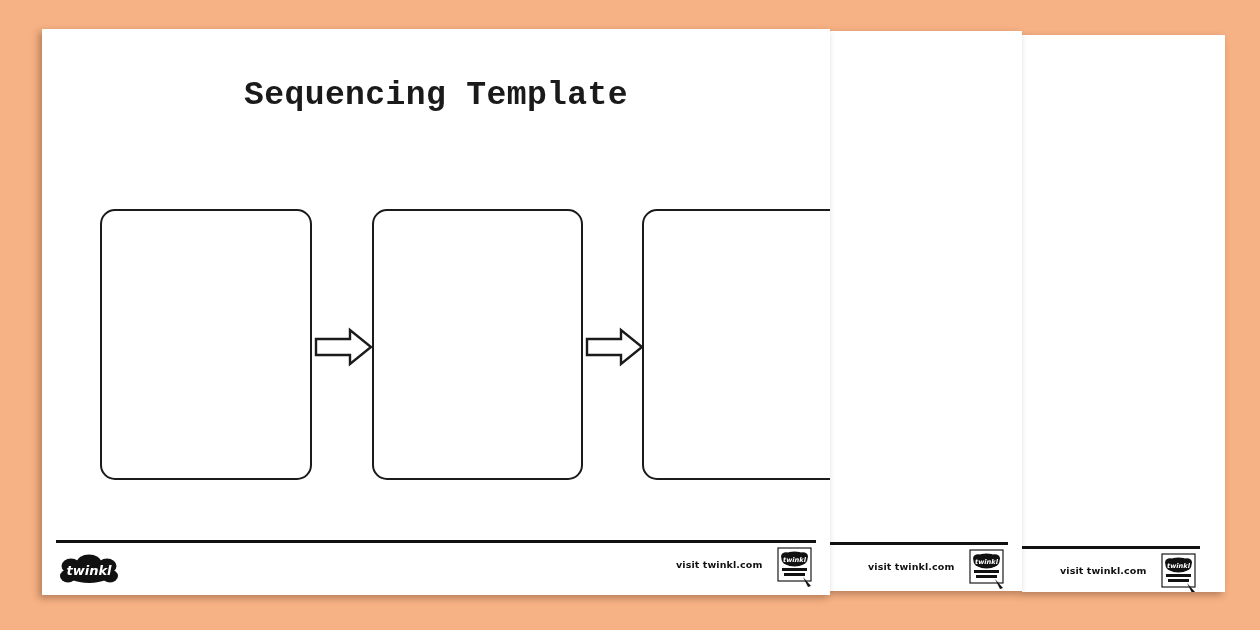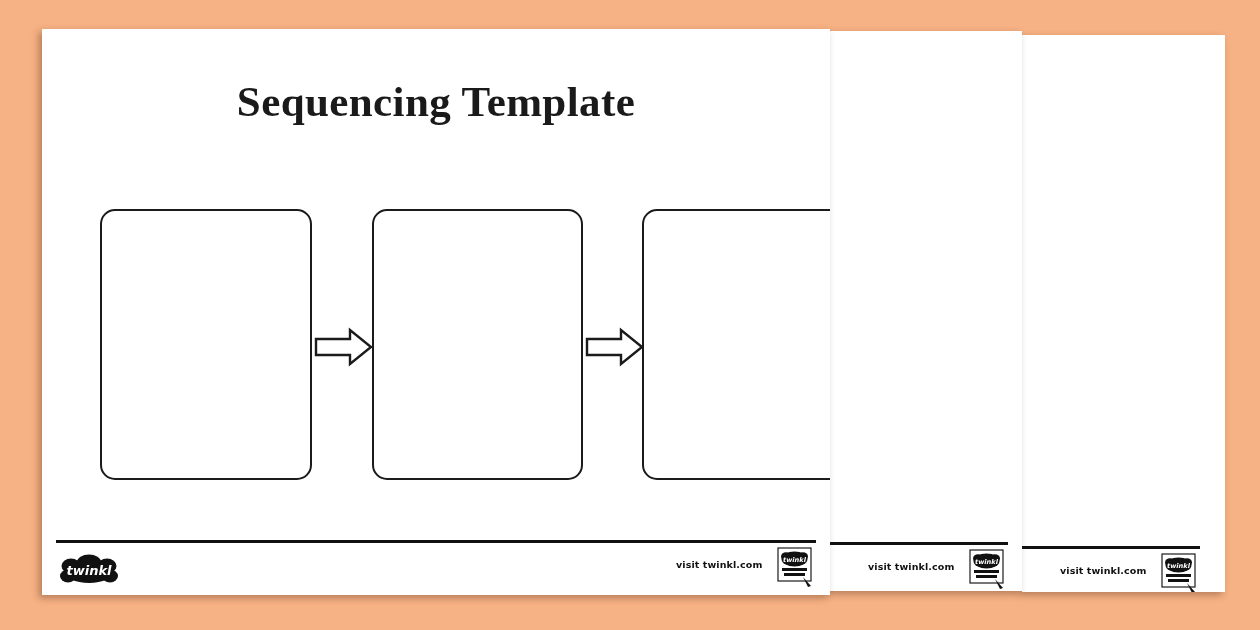--- a/index.html
+++ b/index.html
@@ -42,22 +42,22 @@
   #sheet-2 .pagecanvas { left: -596px; }
   #sheet-3 .pagecanvas { left: -596px; }
 
   
   .page-title {
     position: absolute;
     left: 0;
     top: 48px;
     width: 788px;
     text-align: center;
-    font-family: Liberation Serif, serif;
-    font-size: 43px;
+    font-family: Liberation Mono, monospace;
+    font-size: 33px;
     font-weight: bold;
     letter-spacing: 0.4px;
     color: #1a1a1a;
     white-space: nowrap;
   }
 
   
   .seq-box {
     position: absolute;
     border: 2px solid #1b1b1b;

